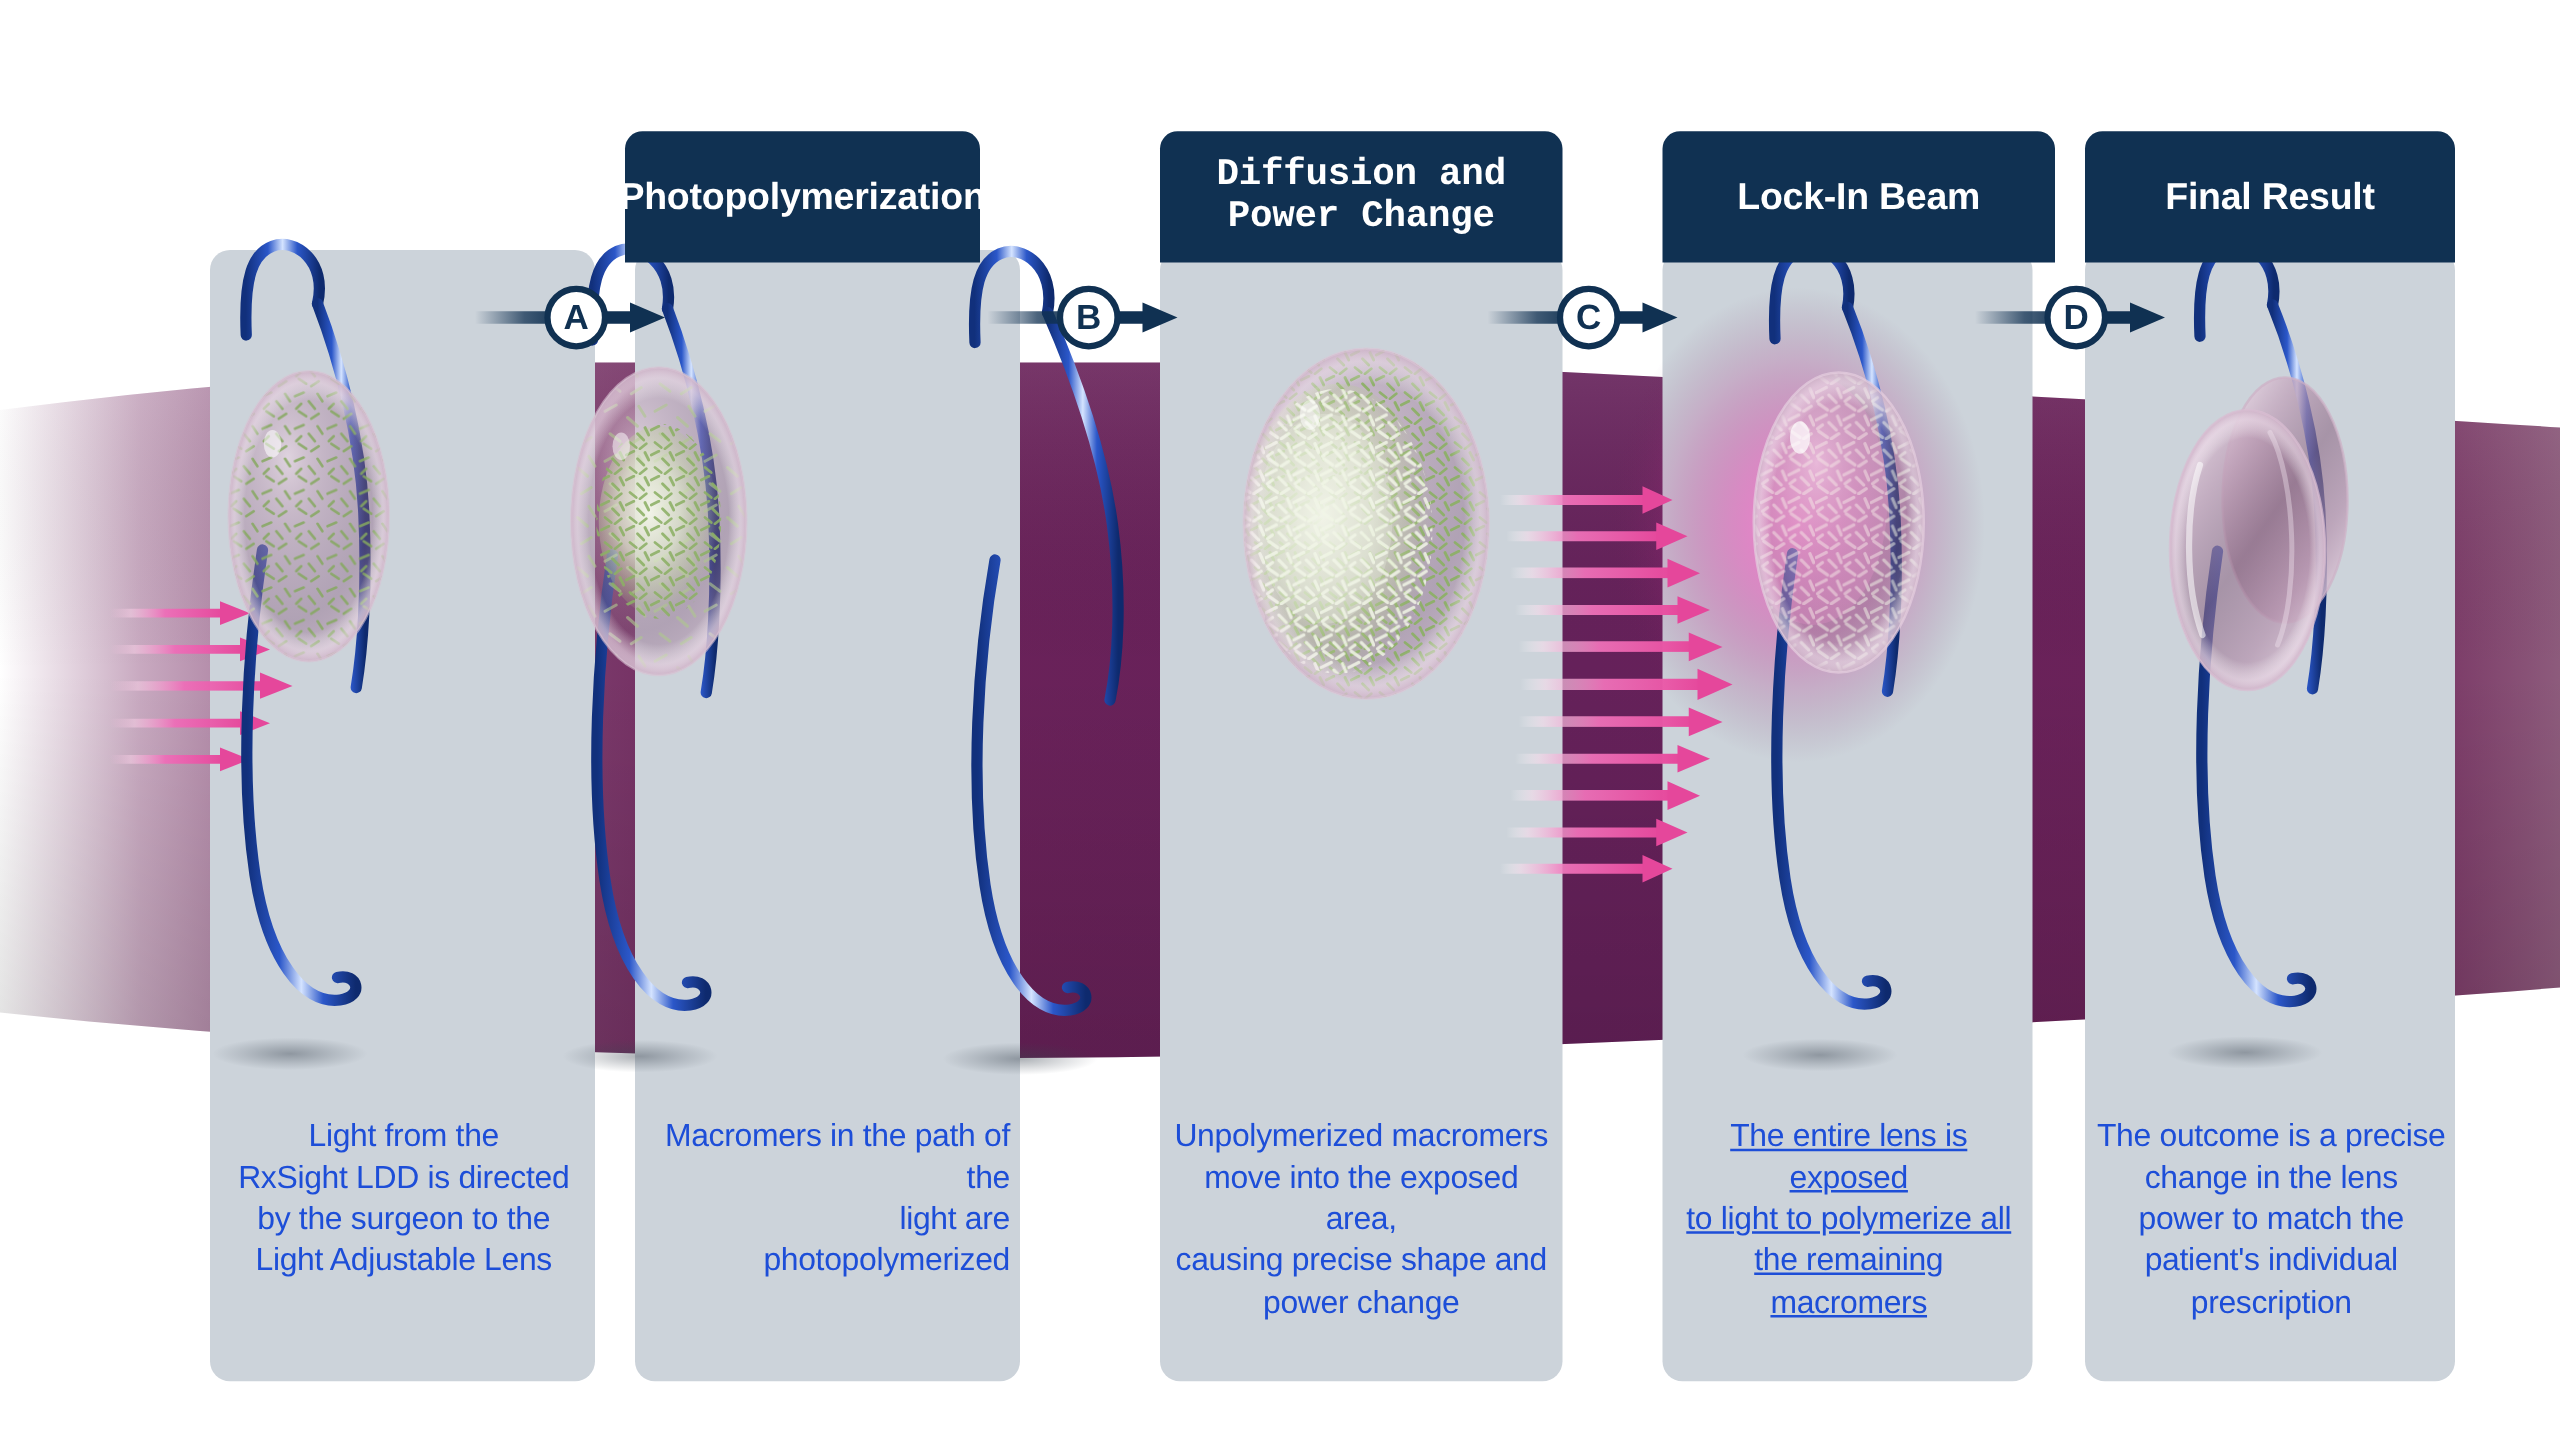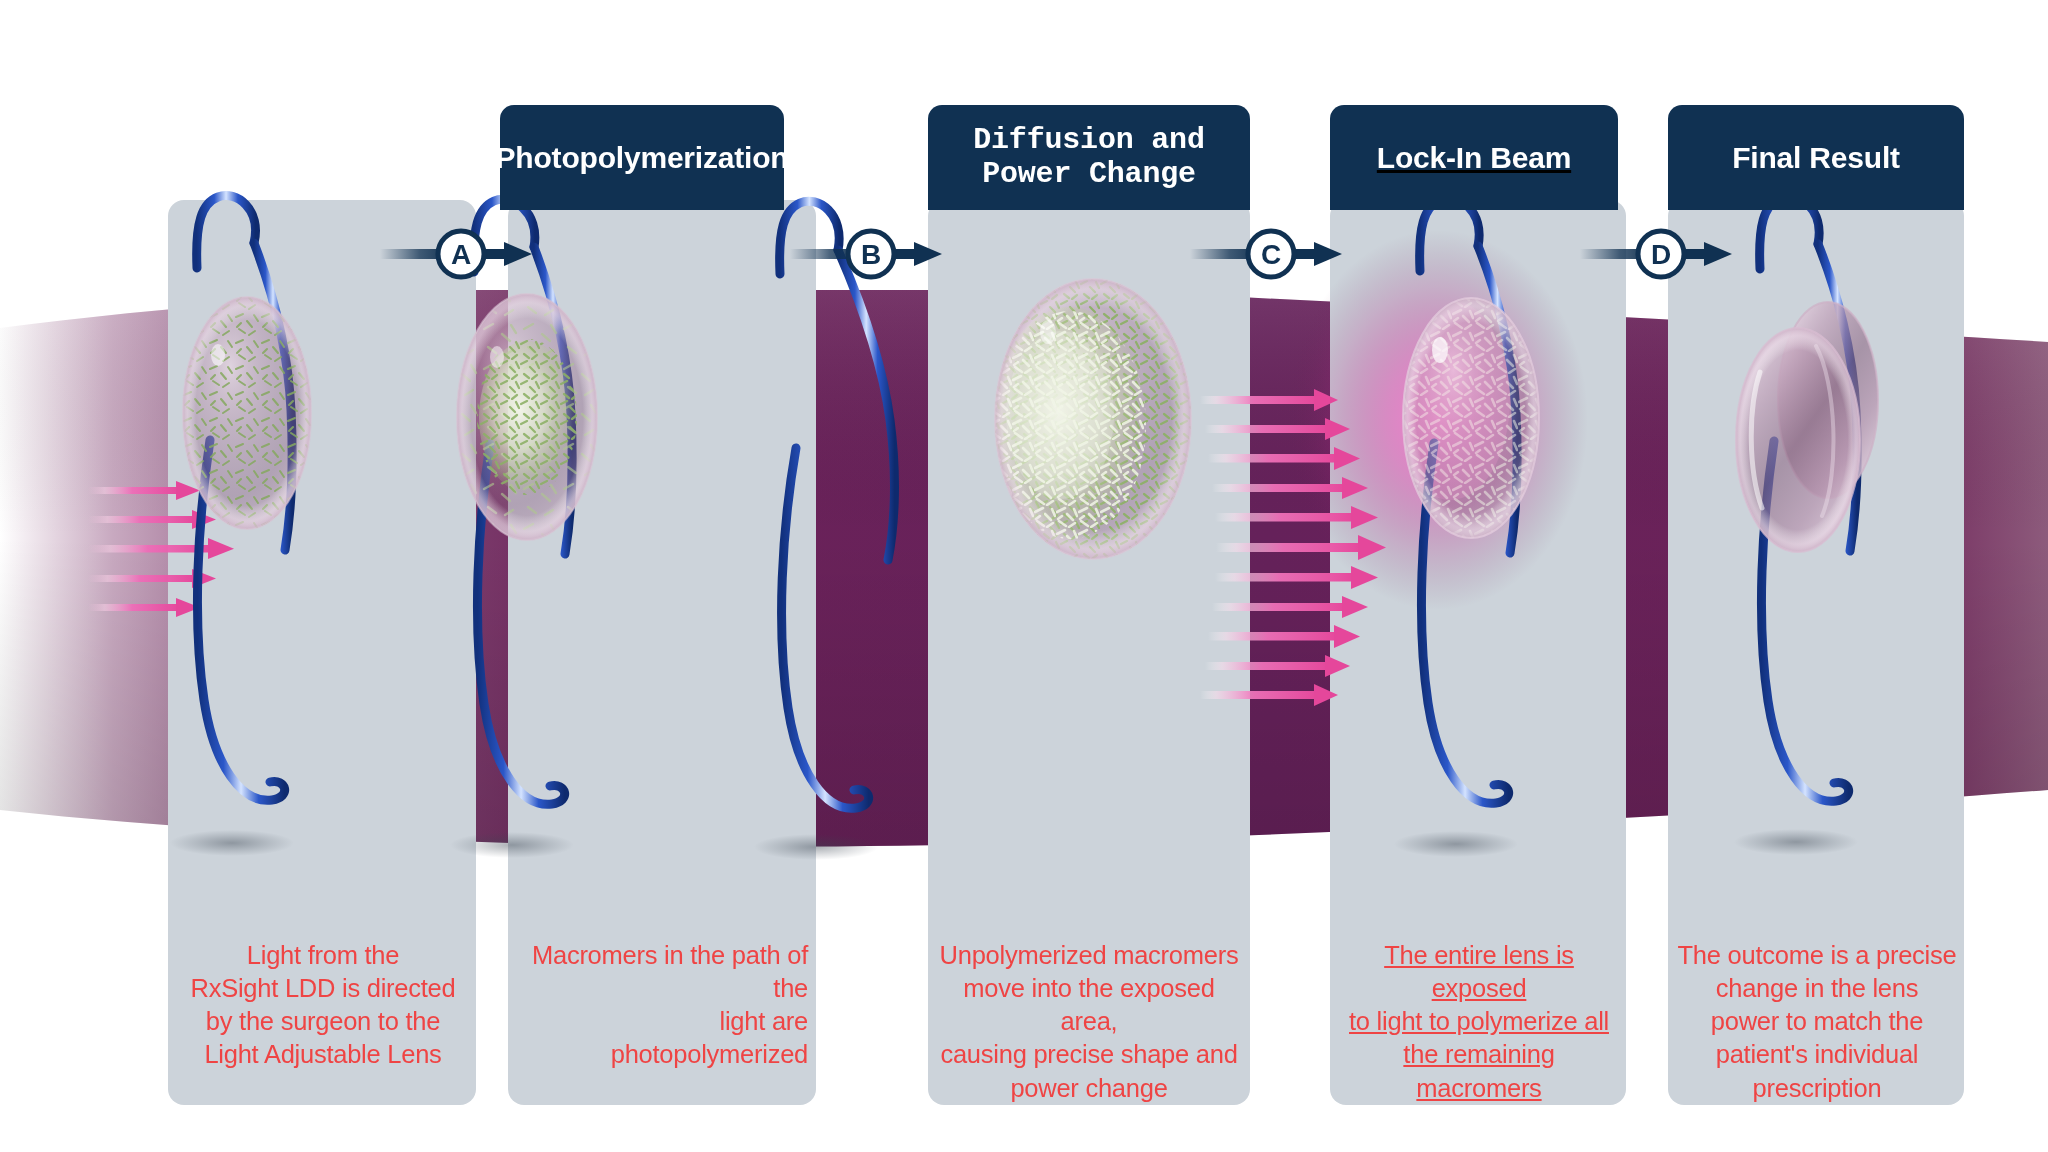--- a/index.html
+++ b/index.html
@@ -66,47 +66,46 @@
     font-size: 30px;
     font-weight: bold;
     line-height: 1.12;
     letter-spacing: -0.2px;
     white-space: pre-line;
     font-family: "Liberation Sans", sans-serif;
   }
   .header-pill.h1 { left: 168px; width: 308px; }
   .header-pill.h2 { left: 500px; width: 284px; }
   .header-pill.h3 { left: 928px; width: 322px; top: 105px; height: 105px; }
-  .header-pill.h4 { left: 1330px; width: 288px; text-decoration: underline; }
+  .header-pill.h4 { left: 1330px; width: 314px; }
   .header-pill.h5 { left: 1668px; width: 296px; }
 
   
   .connector {
     position: absolute;
     top: 226px;
     height: 56px;
     width: 170px;
     z-index: 7;
   }
   .connector.c1 { left: 380px; }
   .connector.c2 { left: 790px; }
   .connector.c3 { left: 1190px; }
   .connector.c4 { left: 1580px; }
 
   
   .caption {
     position: absolute;
     text-align: center;
-    color: #ef4444;
+    color: #1d4ed8;
     font-size: 25.5px;
     line-height: 1.30;
     z-index: 5;
     font-family: "Liberation Sans", sans-serif;
     letter-spacing: -0.25px;
-    margin-top: 46px;
   }
   .caption.t1 { left: 178px; top: 893px; width: 290px; }
   .caption.t2 { left: 518px; top: 893px; width: 290px; text-align: right; }
   .caption.t3 { left: 936px; top: 893px; width: 306px; }
   .caption.t4 { left: 1338px; top: 893px; width: 282px; text-decoration: underline; }
   .caption.t5 { left: 1676px; top: 893px; width: 282px; }
 
   
   .art {
     position: absolute;

